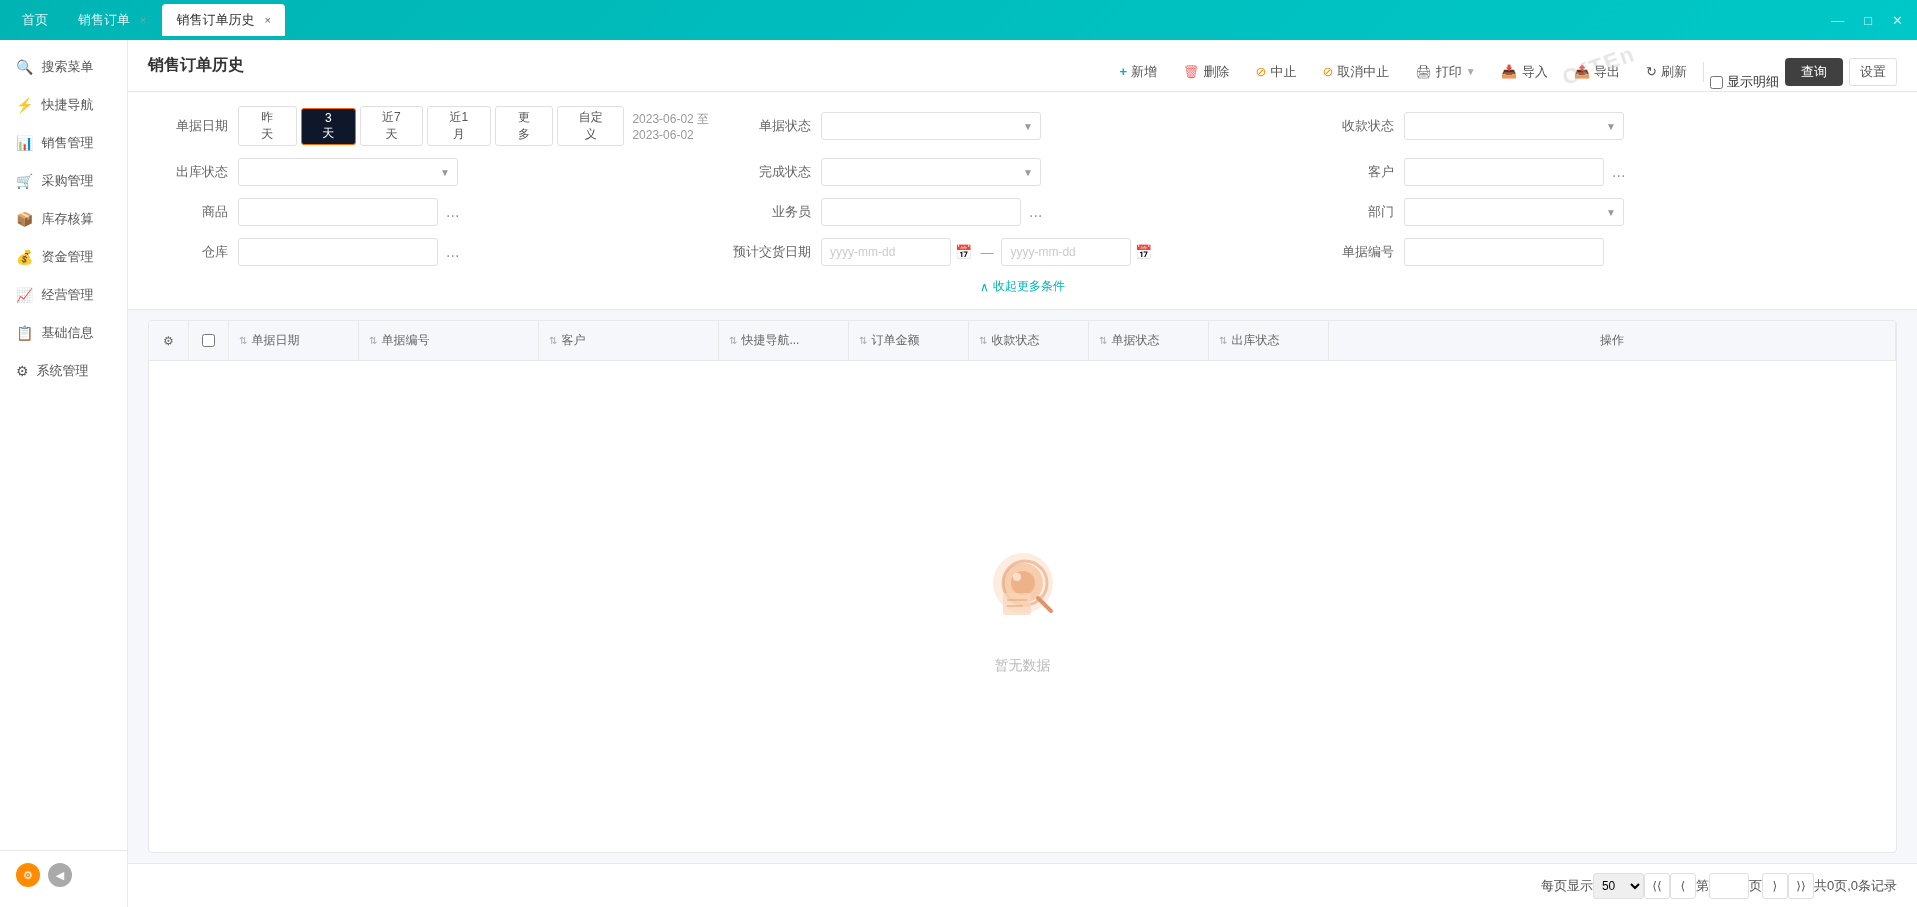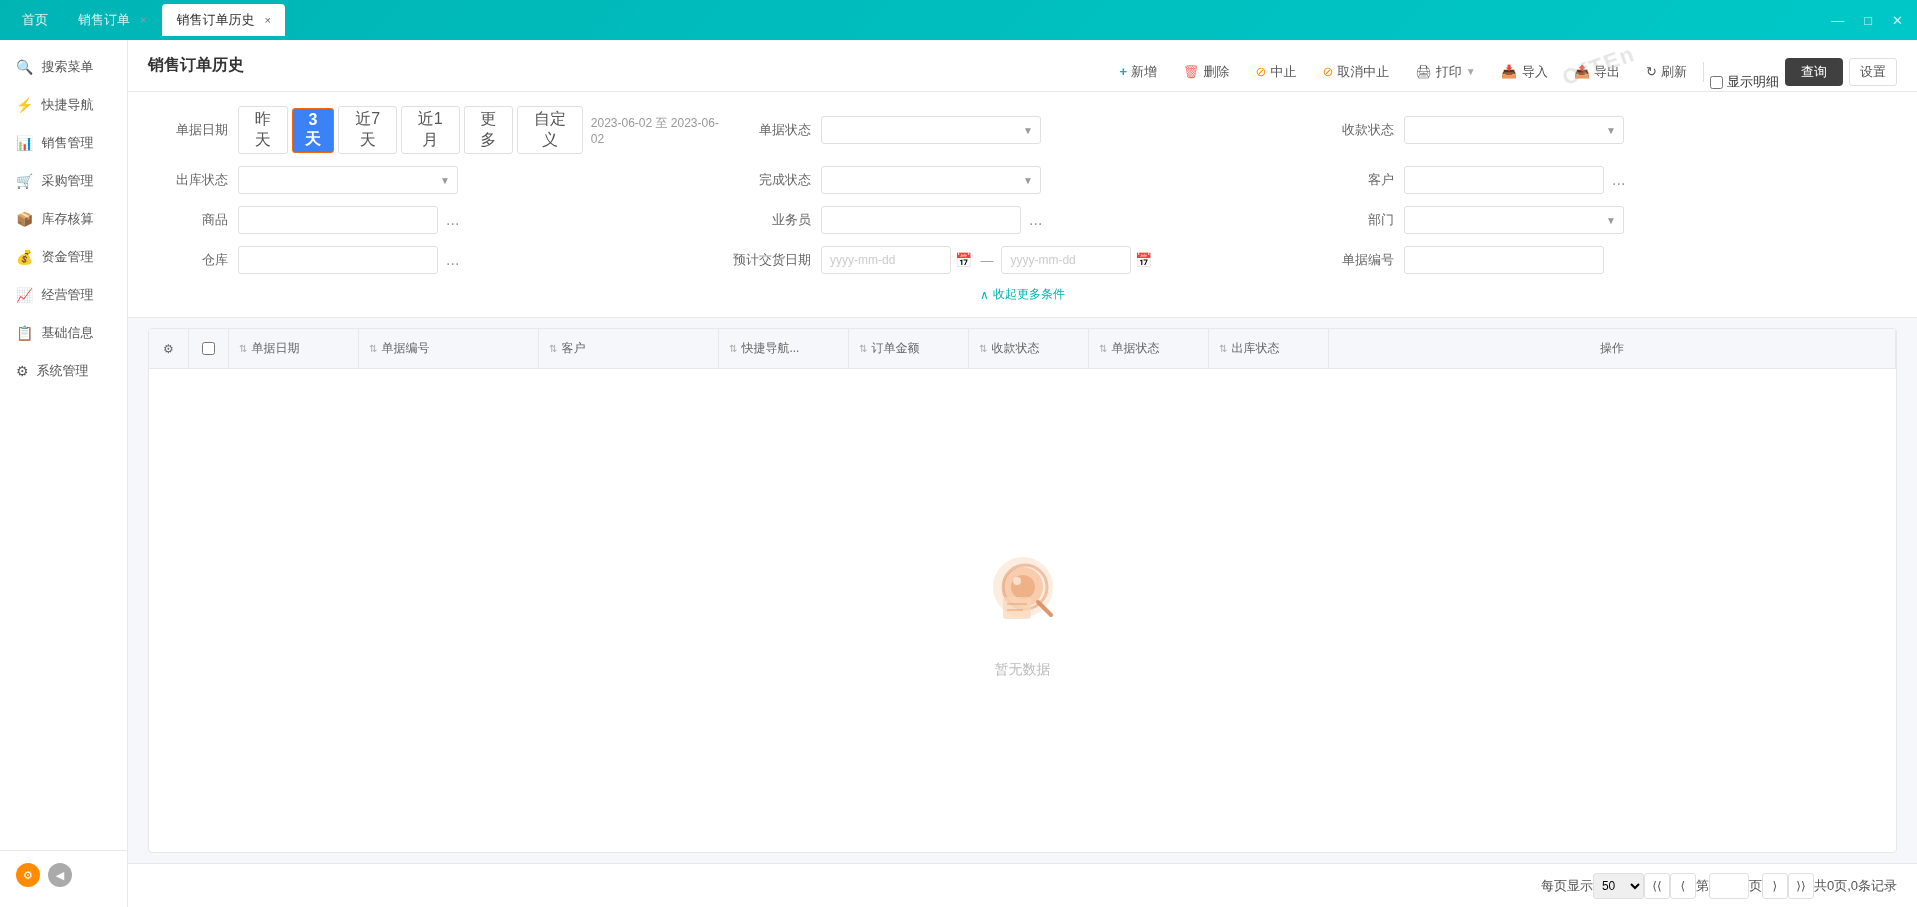--- a/index.html
+++ b/index.html
@@ -145,33 +145,32 @@
       padding-right: 10px;
       flex-shrink: 0;
     }
     .filter-control {
       display: flex;
       align-items: center;
       gap: 4px;
       flex: 1;
     }
     .date-btn {
-      padding: 2px 8px;
+      padding: 2px 20px;
       border: 1px solid #e0e0e0;
       background: #fff;
       border-radius: 3px;
       cursor: pointer;
-      font-size: 16px;
+      font-size: 12px;
       color: #555;
     }
     .date-btn.active {
-      background: #3b82f6;
+      background: #0f172a;
       color: #fff;
       border-color: #ff6600;
-      font-weight: bold;
     }
     .date-range-text {
       font-size: 12px;
       color: #999;
       margin-left: 4px;
     }
     .filter-select-wrapper {
       position: relative;
       display: inline-flex;
       align-items: center;

